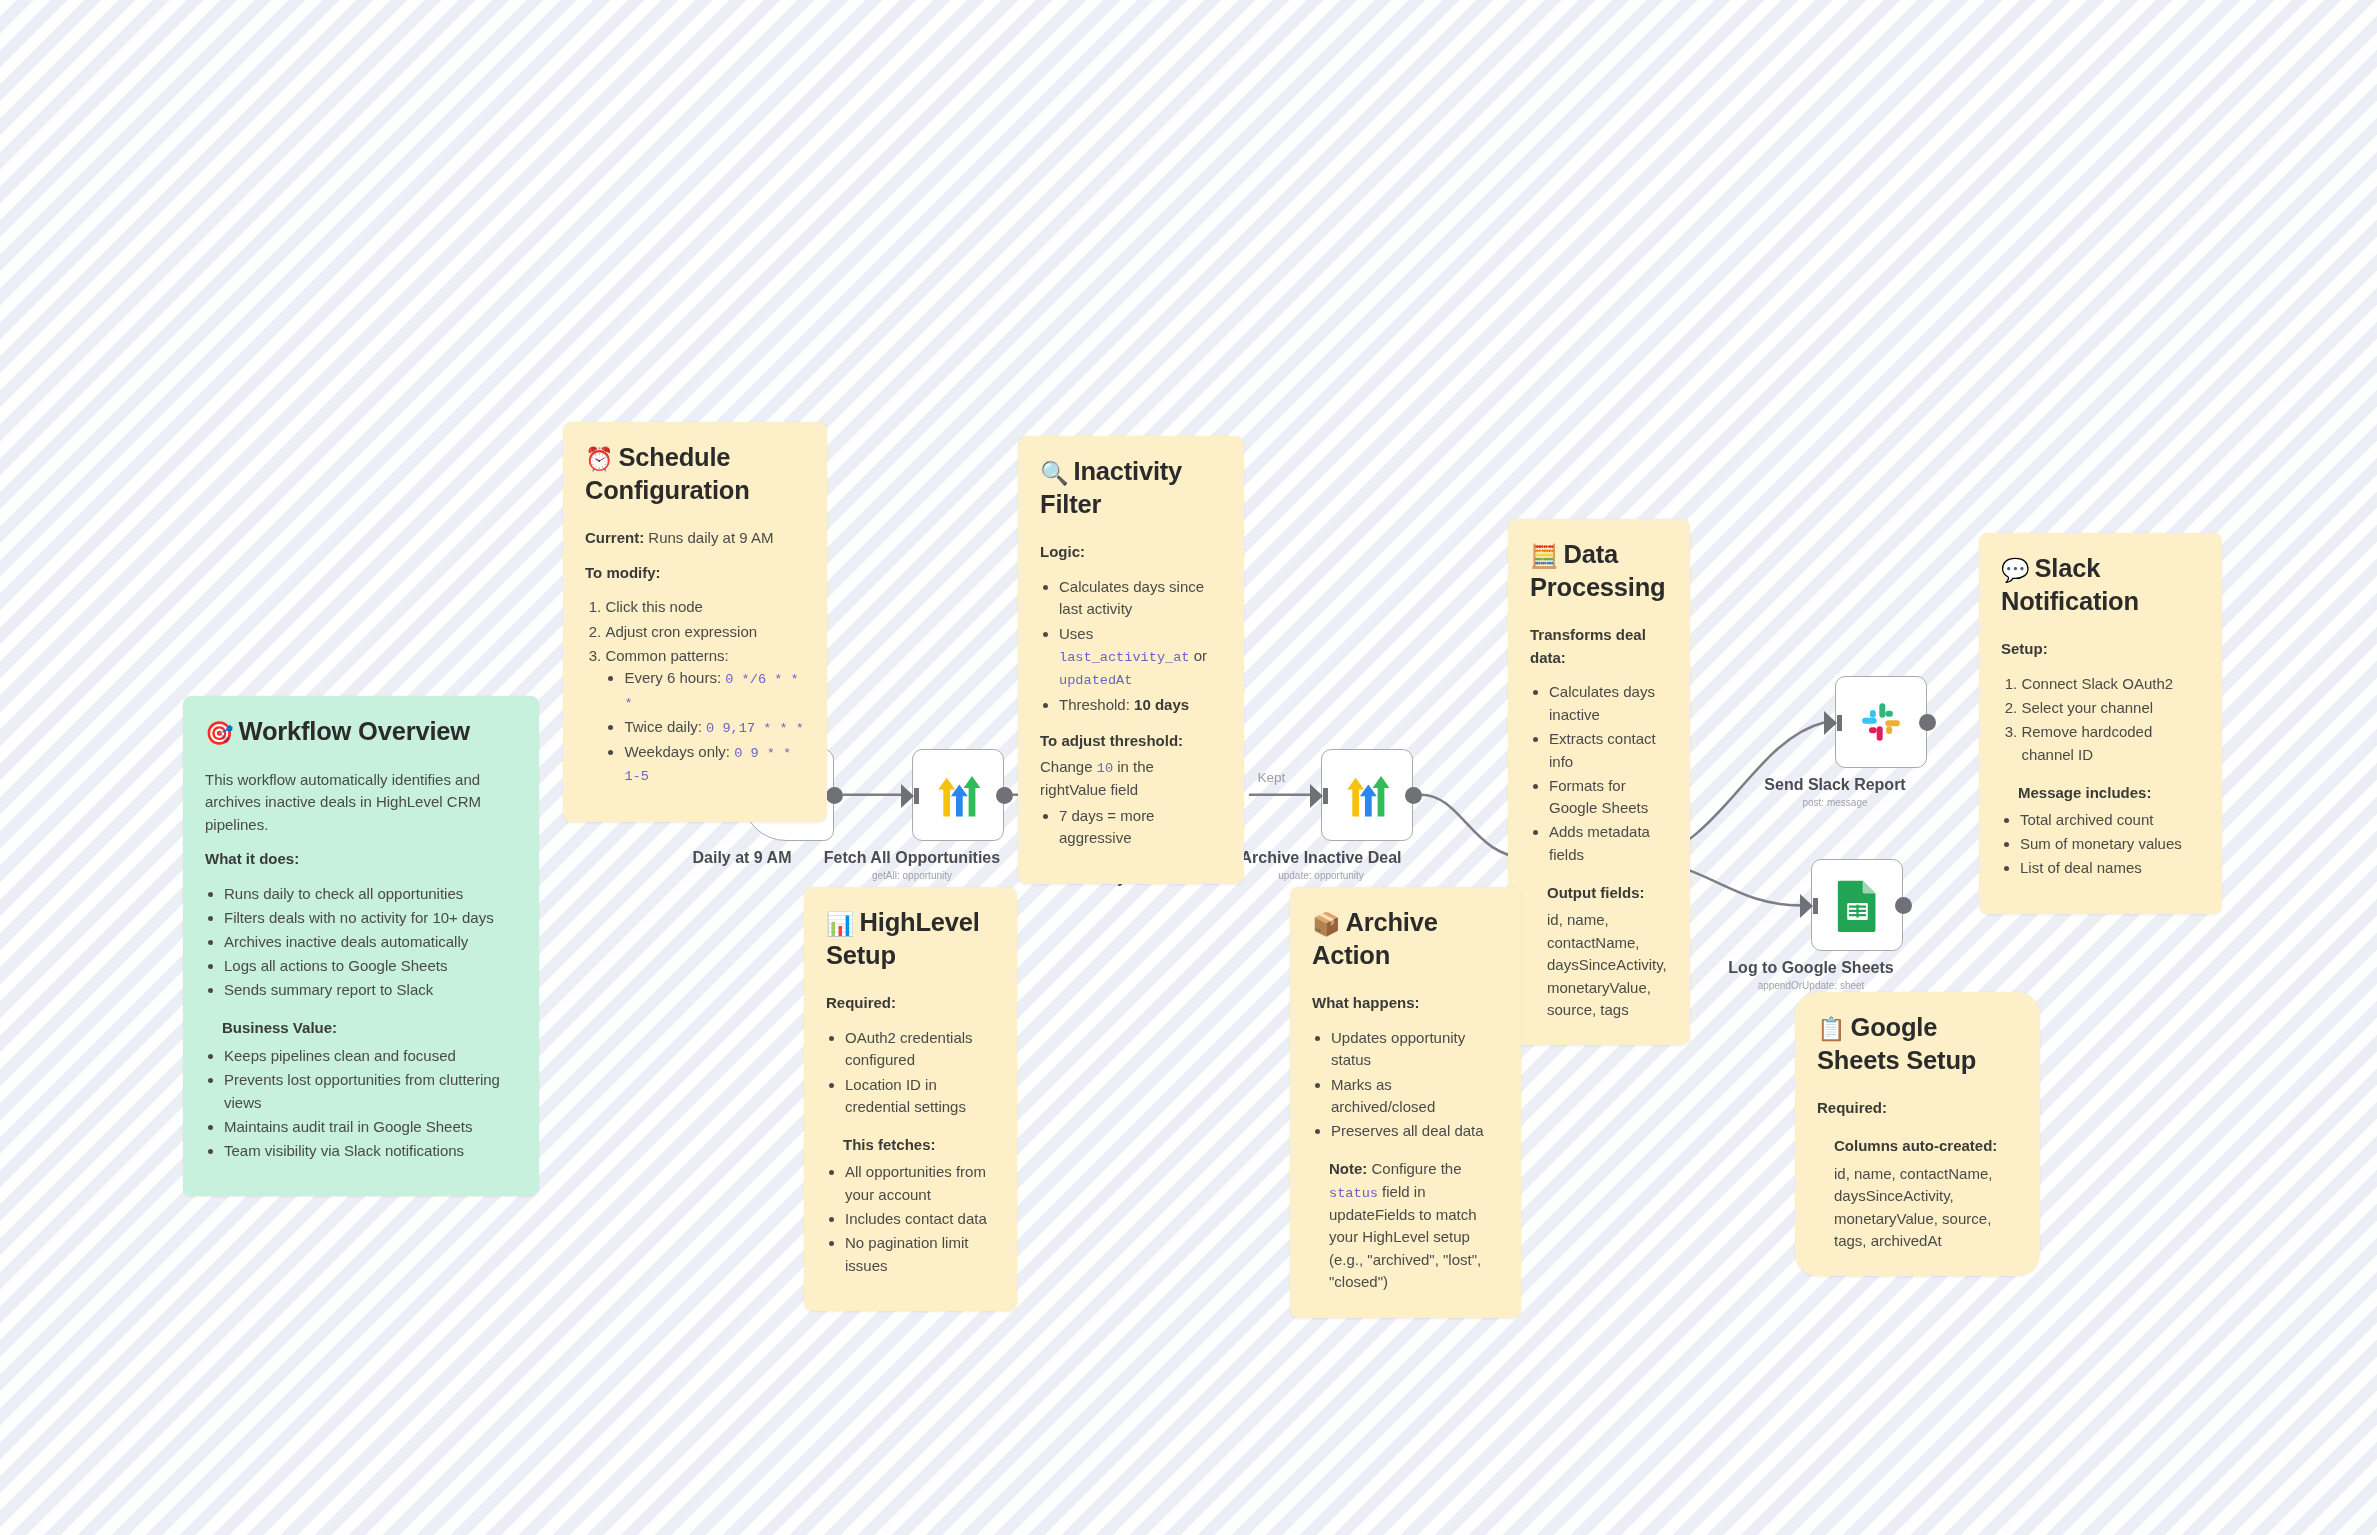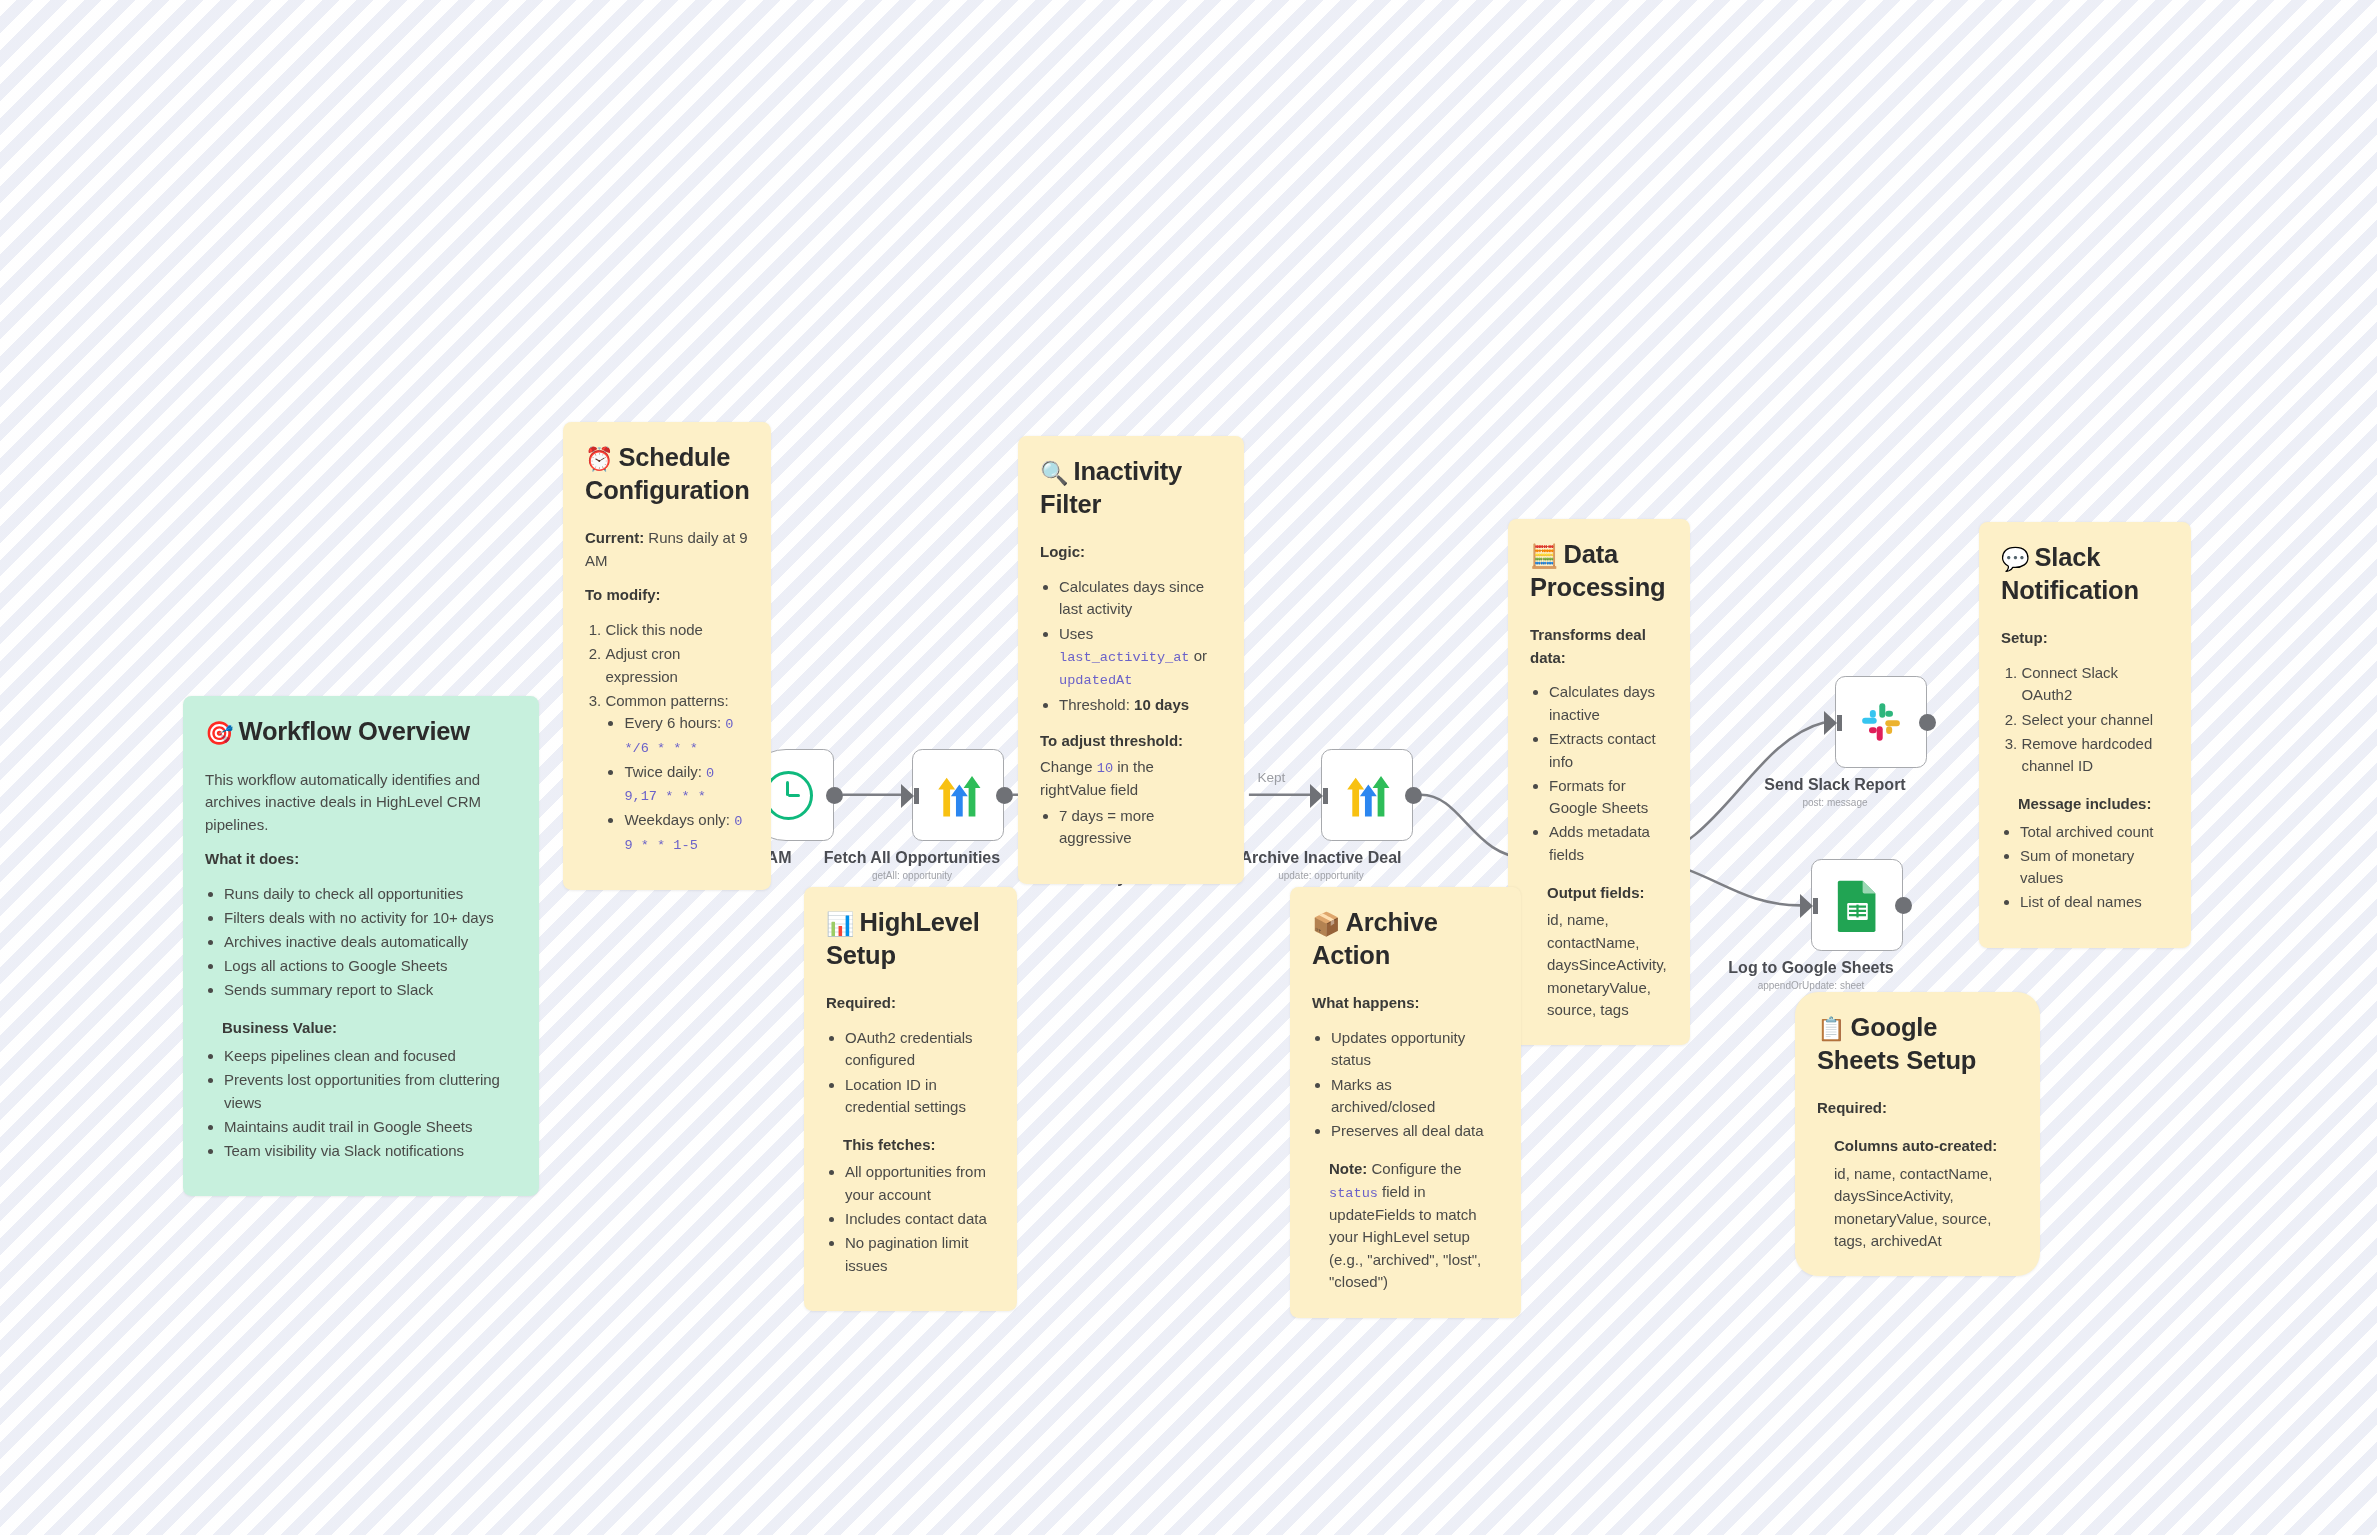--- a/index.html
+++ b/index.html
@@ -80,24 +80,24 @@
   }
   .sticky code {
     font-family: "Liberation Mono", "DejaVu Sans Mono", monospace;
     color: #6b62c9;
     font-size: 13.6px;
   }
   .sticky .spacer { height: 12px; }
 
   
   #note-overview   { left: 183px;  top: 696px;  width: 356px; }
-  #note-schedule   { left: 563px;  top: 422px;  width: 208px; }
+  #note-schedule   { left: 563px;  top: 422px;  width: 264px; }
   #note-inactivity { left: 1018px; top: 436px;  width: 226px; }
   #note-dataproc   { left: 1508px; top: 519px;  width: 182px; }
-  #note-slack      { left: 1979px; top: 522px;  width: 212px; }
+  #note-slack      { left: 1979px; top: 533px;  width: 243px; }
   #note-highlevel  { left: 804px;  top: 887px; width: 213px; }
   #note-archive    { left: 1290px; top: 887px; width: 231px; }
   #note-gsheets    { left: 1795px; top: 992px; width: 245px; border-radius: 23px; }
 
   
   #wires {
     position: absolute;
     left: 0; top: 0;
     width: 2377px; height: 1536px;
     pointer-events: none;

